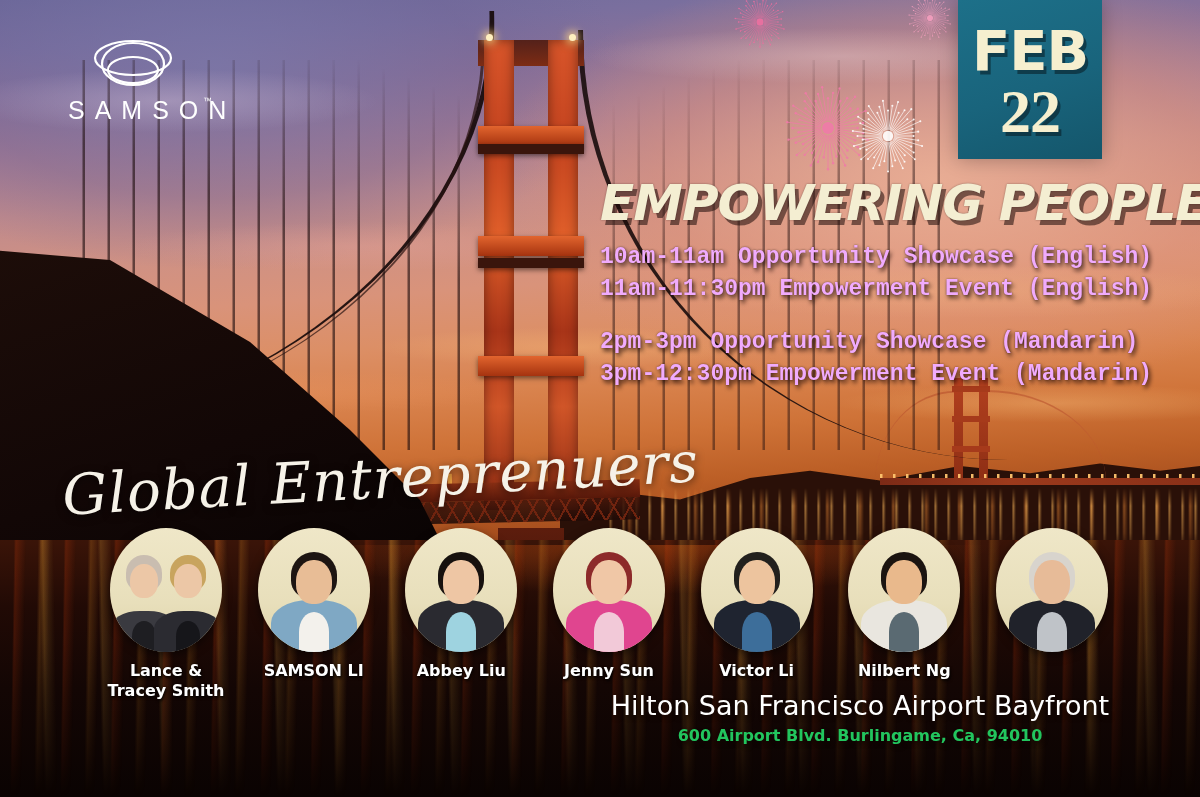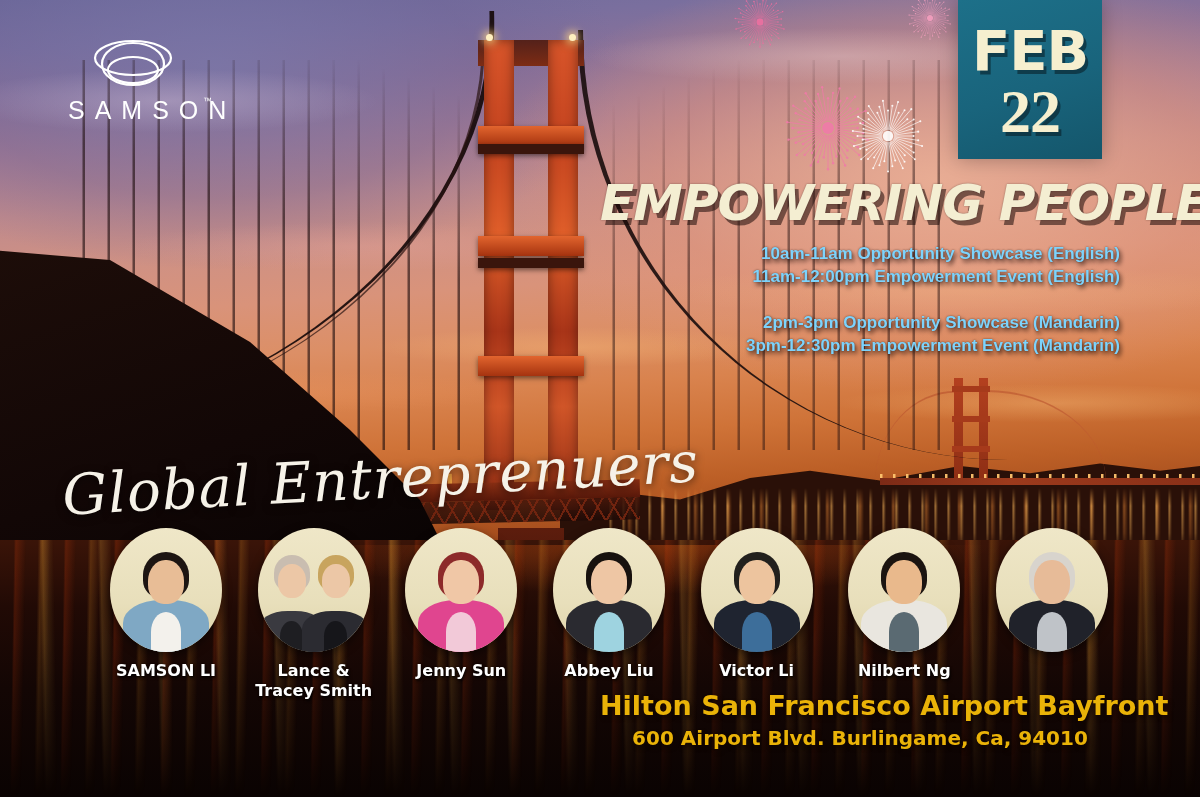--- a/index.html
+++ b/index.html
@@ -247,24 +247,24 @@
   .headline{
     font-size:50px; font-weight:800; font-style:italic; letter-spacing:-1px;
     color:#f4eed2; line-height:1.0; white-space:nowrap;
     text-shadow:4px 5px 0 rgba(25,10,8,0.55), 0 0 2px rgba(0,0,0,0.4);
     font-family:"DejaVu Sans", sans-serif;
   }
   .sessions{ margin-top:14px; }
   .session-group{ text-align:right; }
   .session-group + .session-group{ margin-top:22px; }
   .session-line{
-    color:#7dd3fc; font-size:17px; font-weight:700; line-height:1.38;
+    color:#f0abfc; font-size:23px; font-weight:700; line-height:1.38;
     white-space:nowrap;
     text-shadow:2px 3px 4px rgba(20,6,4,0.75), 0 0 2px rgba(0,0,0,0.5);
-    font-family:Liberation Sans, sans-serif;
+    font-family:Liberation Mono, monospace;
   }
 
   
   .script-title{
     position:absolute; left:62px; top:446px;
     font-family:"DejaVu Serif", serif;
     font-style:italic; font-weight:400;
     font-size:56px; color:#f6f2e8;
     letter-spacing:1px; white-space:nowrap;
     transform:rotate(-3deg);
@@ -290,26 +290,26 @@
   .speaker-name{
     margin-top:9px; color:#ffffff; font-weight:700; font-size:16px;
     text-align:center; line-height:1.22; white-space:pre-line;
     text-shadow:1px 2px 3px rgba(0,0,0,0.85), 0 0 2px rgba(0,0,0,0.7);
     font-family:"DejaVu Sans", sans-serif;
   }
 
   
   .venue{ position:absolute; left:600px; top:690px; width:520px; text-align:center; }
   .venue-name{
-    font-size:27px; font-weight:700; color:#eab308; line-height:1.2; white-space:nowrap;
+    font-size:27px; font-weight:400; color:#ffffff; line-height:1.2; white-space:nowrap;
     text-shadow:2px 3px 4px rgba(15,5,3,0.8);
     font-family:"DejaVu Sans", sans-serif;
   }
   .venue-addr{
-    margin-top:4px; font-size:20px; font-weight:700; color:#eab308; white-space:nowrap;
+    margin-top:4px; font-size:16px; font-weight:700; color:#22c55e; white-space:nowrap;
     text-shadow:2px 3px 4px rgba(15,5,3,0.8);
     font-family:"DejaVu Sans", sans-serif;
   }
 </style>
 </head>
 <body>
 
 <div class="poster">
 
   <div class="sky"></div>
@@ -742,72 +742,72 @@
   <div class="date-badge">
     <div class="m">FEB</div>
     <div class="d">22</div>
   </div>
 
   <div class="headline-block">
     <div class="headline">EMPOWERING PEOPLE</div>
     <div class="sessions" id="sessions">
         <div class="session-group">
           <div class="session-line">10am-11am Opportunity Showcase (English)</div>
-          <div class="session-line">11am-12:00pm Empowerment Event (English)</div>
+          <div class="session-line">11am-11:30pm Empowerment Event (English)</div>
         </div>
         <div class="session-group">
           <div class="session-line">2pm-3pm Opportunity Showcase (Mandarin)</div>
           <div class="session-line">3pm-12:30pm Empowerment Event (Mandarin)</div>
         </div>
       </div>
   </div>
 
   <div class="script-title">Global Entreprenuers</div>
 
   <div class="speakers" id="speakers">
-      <div class="speaker">
-        <div class="portrait">
-          <div class="p-body" style="width: 86px; height: 52px; margin-left: -43px; background: rgb(127, 168, 196);"></div>
-          <div class="p-shirt" style="width: 30px; height: 40px; margin-left: -15px; background: rgb(243, 241, 236);"></div>
-          <div class="p-hair" style="width: 46px; height: 46px; top: 24px; margin-left: -23px; background: rgb(29, 21, 18);"></div>
-          <div class="p-head" style="width: 36px; height: 44px; top: 32px; margin-left: -18px; background: rgb(232, 189, 150);"></div>
-        </div>
-        <div class="speaker-name">SAMSON LI</div>
-      </div>
       <div class="speaker">
         <div class="portrait">
           <div class="p-body" style="width: 67.08px; height: 40.56px; margin-left: -55.54px; background: rgb(58, 58, 64);"></div>
           <div class="p-shirt" style="width: 23.4px; height: 31.2px; margin-left: -33.7px; background: rgb(30, 30, 34);"></div>
           <div class="p-hair" style="width: 35.88px; height: 35.88px; top: 26.88px; margin-left: -39.94px; background: rgb(201, 189, 176);"></div>
           <div class="p-head" style="width: 28.08px; height: 34.32px; top: 35.84px; margin-left: -36.04px; background: rgb(236, 199, 166);"></div>
           <div class="p-body" style="width: 67.08px; height: 40.56px; margin-left: -11.54px; background: rgb(43, 43, 49);"></div>
           <div class="p-shirt" style="width: 23.4px; height: 31.2px; margin-left: 10.3px; background: rgb(22, 22, 26);"></div>
           <div class="p-hair" style="width: 35.88px; height: 35.88px; top: 26.88px; margin-left: 4.06px; background: rgb(200, 164, 94);"></div>
           <div class="p-head" style="width: 28.08px; height: 34.32px; top: 35.84px; margin-left: 7.96px; background: rgb(236, 199, 166);"></div>
         </div>
         <div class="speaker-name">Lance &amp;
 Tracey Smith</div>
       </div>
       <div class="speaker">
         <div class="portrait">
-          <div class="p-body" style="width: 86px; height: 52px; margin-left: -43px; background: rgb(224, 69, 143);"></div>
-          <div class="p-shirt" style="width: 30px; height: 40px; margin-left: -15px; background: rgb(242, 201, 216);"></div>
-          <div class="p-hair" style="width: 46px; height: 46px; top: 24px; margin-left: -23px; background: rgb(141, 42, 42);"></div>
-          <div class="p-head" style="width: 36px; height: 44px; top: 32px; margin-left: -18px; background: rgb(240, 199, 166);"></div>
+          <div class="p-body" style="width: 86px; height: 52px; margin-left: -43px; background: rgb(127, 168, 196);"></div>
+          <div class="p-shirt" style="width: 30px; height: 40px; margin-left: -15px; background: rgb(243, 241, 236);"></div>
+          <div class="p-hair" style="width: 46px; height: 46px; top: 24px; margin-left: -23px; background: rgb(29, 21, 18);"></div>
+          <div class="p-head" style="width: 36px; height: 44px; top: 32px; margin-left: -18px; background: rgb(232, 189, 150);"></div>
         </div>
-        <div class="speaker-name">Jenny Sun</div>
+        <div class="speaker-name">SAMSON LI</div>
       </div>
       <div class="speaker">
         <div class="portrait">
           <div class="p-body" style="width: 86px; height: 52px; margin-left: -43px; background: rgb(42, 42, 48);"></div>
           <div class="p-shirt" style="width: 30px; height: 40px; margin-left: -15px; background: rgb(158, 211, 224);"></div>
           <div class="p-hair" style="width: 46px; height: 46px; top: 24px; margin-left: -23px; background: rgb(23, 17, 14);"></div>
           <div class="p-head" style="width: 36px; height: 44px; top: 32px; margin-left: -18px; background: rgb(238, 198, 164);"></div>
         </div>
         <div class="speaker-name">Abbey Liu</div>
+      </div>
+      <div class="speaker">
+        <div class="portrait">
+          <div class="p-body" style="width: 86px; height: 52px; margin-left: -43px; background: rgb(224, 69, 143);"></div>
+          <div class="p-shirt" style="width: 30px; height: 40px; margin-left: -15px; background: rgb(242, 201, 216);"></div>
+          <div class="p-hair" style="width: 46px; height: 46px; top: 24px; margin-left: -23px; background: rgb(141, 42, 42);"></div>
+          <div class="p-head" style="width: 36px; height: 44px; top: 32px; margin-left: -18px; background: rgb(240, 199, 166);"></div>
+        </div>
+        <div class="speaker-name">Jenny Sun</div>
       </div>
       <div class="speaker">
         <div class="portrait">
           <div class="p-body" style="width: 86px; height: 52px; margin-left: -43px; background: rgb(31, 36, 48);"></div>
           <div class="p-shirt" style="width: 30px; height: 40px; margin-left: -15px; background: rgb(61, 110, 154);"></div>
           <div class="p-hair" style="width: 46px; height: 46px; top: 24px; margin-left: -23px; background: rgb(34, 32, 29);"></div>
           <div class="p-head" style="width: 36px; height: 44px; top: 32px; margin-left: -18px; background: rgb(237, 196, 158);"></div>
         </div>
         <div class="speaker-name">Victor Li</div>
       </div>

